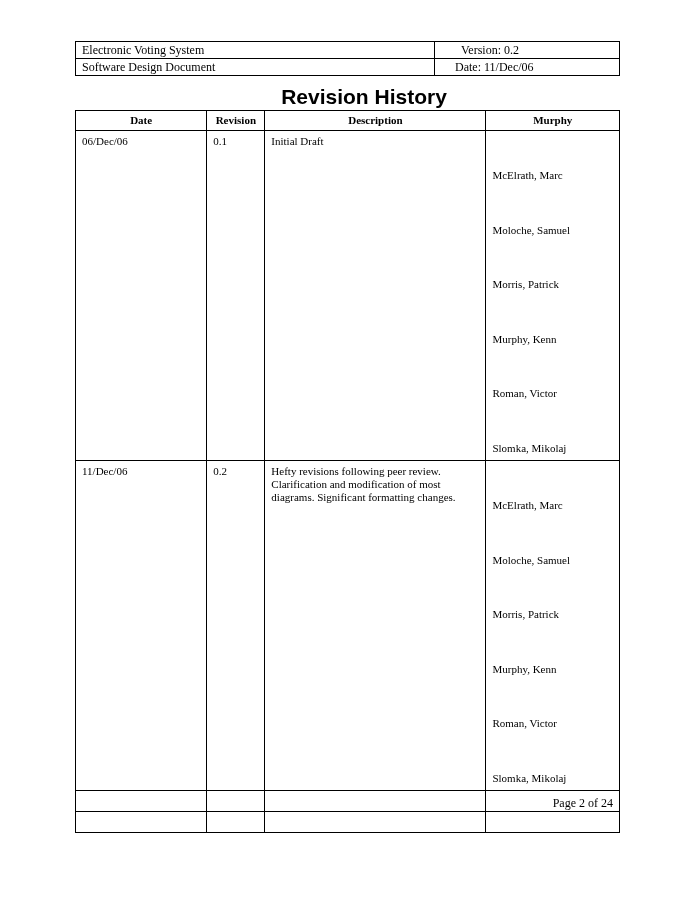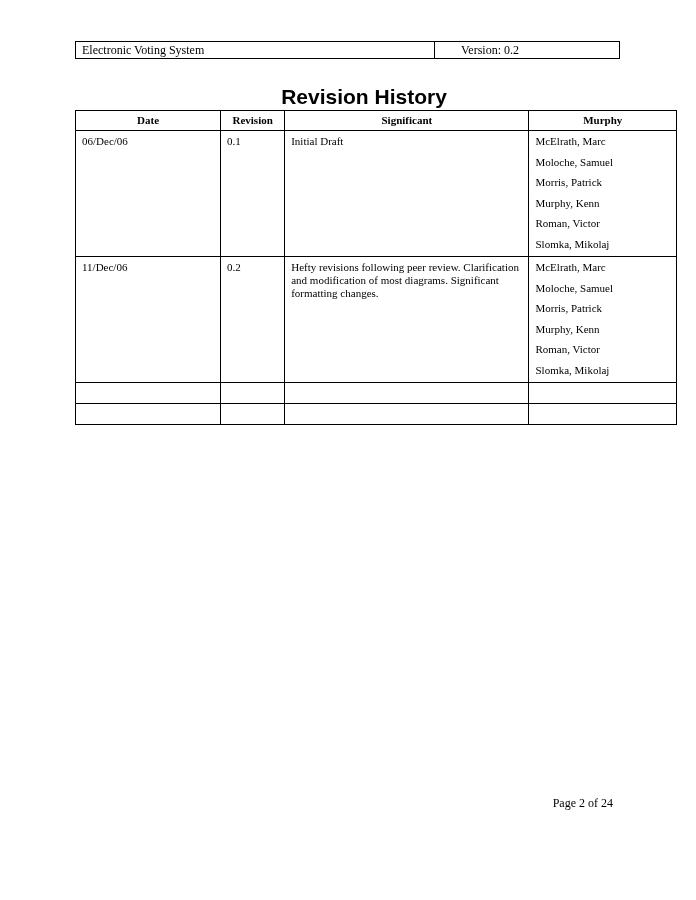--- a/index.html
+++ b/index.html
@@ -2,53 +2,60 @@
 <html><head>
 <meta charset="utf-8">
 <style>
   html, body { margin: 0; padding: 0; background: #ffffff; }
   body { width: 696px; height: 900px; position: relative; font-family: "Liberation Serif", serif; color: #000; }
   .hdr { position: absolute; left: 75px; top: 41px; width: 545px; border-collapse: collapse; font-size: 12px; }
   .hdr td { border: 1px solid #000; padding: 1px 6px; height: 14px; line-height: 14px; }
   .hdr .right { width: 172px; }
   .hdr .lbl { display: inline-block; width: 60px; text-align: right; }
   .title { position: absolute; left: 16px; width: 696px; top: 84px; text-align: center; font-family: "Liberation Sans", sans-serif; font-weight: bold; font-size: 21px; line-height: 26px; }
-  .rev { position: absolute; left: 75px; top: 110px; width: 602px; border-collapse: collapse; font-size: 11px; }
+  .rev { position: absolute; left: 75px; top: 110px; width: 545px; border-collapse: collapse; font-size: 11px; }
   .rev th, .rev td { border: 1px solid #000; vertical-align: top; }
   .rev th { font-weight: bold; text-align: center; height: 19px; padding: 0; line-height: 19px; }
   .rev td { padding: 4px 6px; line-height: 13px; }
   .c1 { width: 119px; } .c2 { width: 52px; } .c3 { width: 201px; } .c4 { width: 121px; }
-  .authors div { line-height: 20.5px; }
+  .authors div { line-height: 20.5px; margin-top: 34px; }
   .rev td.authors { padding-top: 0; padding-bottom: 2px; }
   .rev tr.empty td { height: 12px; }
   .footer { position: absolute; right: 83px; top: 796px; font-size: 12px; }
 </style>
 </head>
 <body>
 
 <table class="hdr">
   <tbody>
       <tr>
     <td>Electronic Voting System</td>
     <td class="right">
       <span class="lbl">Version:</span>
       <span>0.2</span>
     </td>
   </tr>
+  <tr>
+    <td>Software Design Document</td>
+    <td class="right">
+      <span class="lbl" style="width:40px">Date:</span>
+      <span>11/Dec/06</span>
+    </td>
+  </tr>
 </tbody>
   </table>
 
 <div class="title">Revision History</div>
 
 <table class="rev">
   <tbody>
       <tr>
     <th class="c1">Date</th>
     <th class="c2">Revision</th>
-    <th class="c3">Significant</th>
+    <th class="c3">Description</th>
     <th class="c4">Murphy</th>
   </tr>
   <tr>
     <td>06/Dec/06</td>
     <td>0.1</td>
     <td>Initial Draft</td>
     <td class="authors">
       <div>McElrath, Marc</div>
       <div>Moloche, Samuel</div>
       <div>Morris, Patrick</div>

